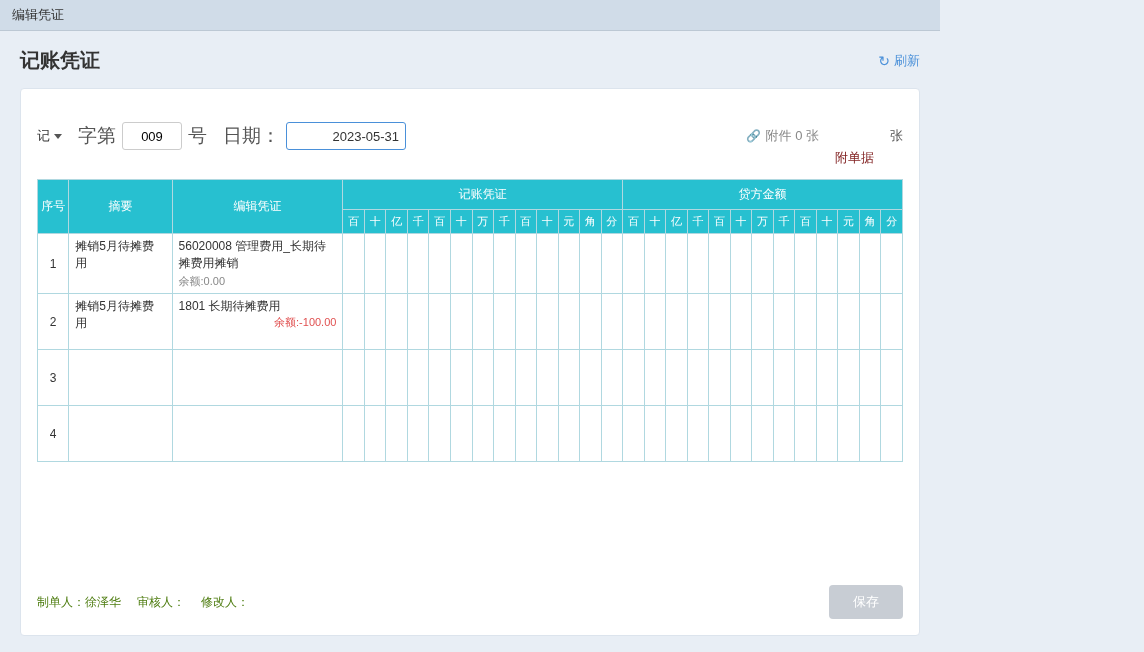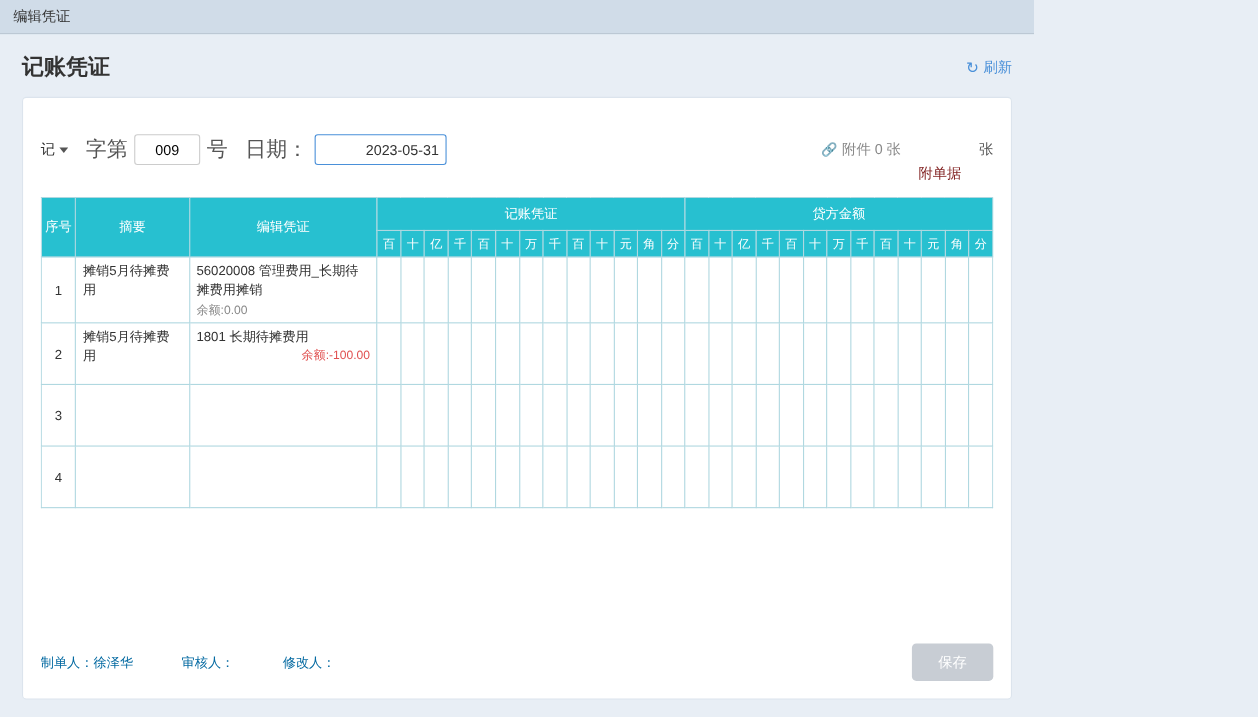--- a/index.html
+++ b/index.html
@@ -222,22 +222,22 @@
     }
     .footer-row {
       display: flex;
       align-items: center;
       justify-content: space-between;
       padding-top: 8px;
       flex-shrink: 0;
     }
     .footer-info {
       display: flex;
-      gap: 44px;
-      color: #0369a1;
+      gap: 16px;
+      color: #4d7c0f;
       font-size: 12px;
     }
     .save-btn {
       background: #c8cdd4;
       color: #fff;
       border: none;
       border-radius: 4px;
       padding: 8px 24px;
       font-size: 13px;
       cursor: pointer;

